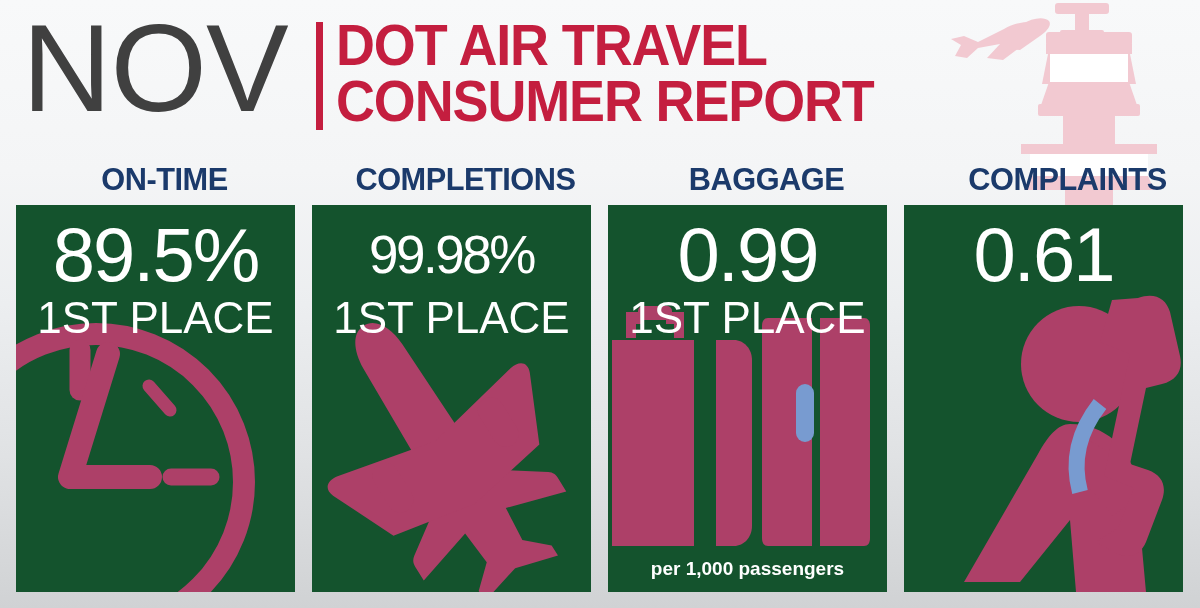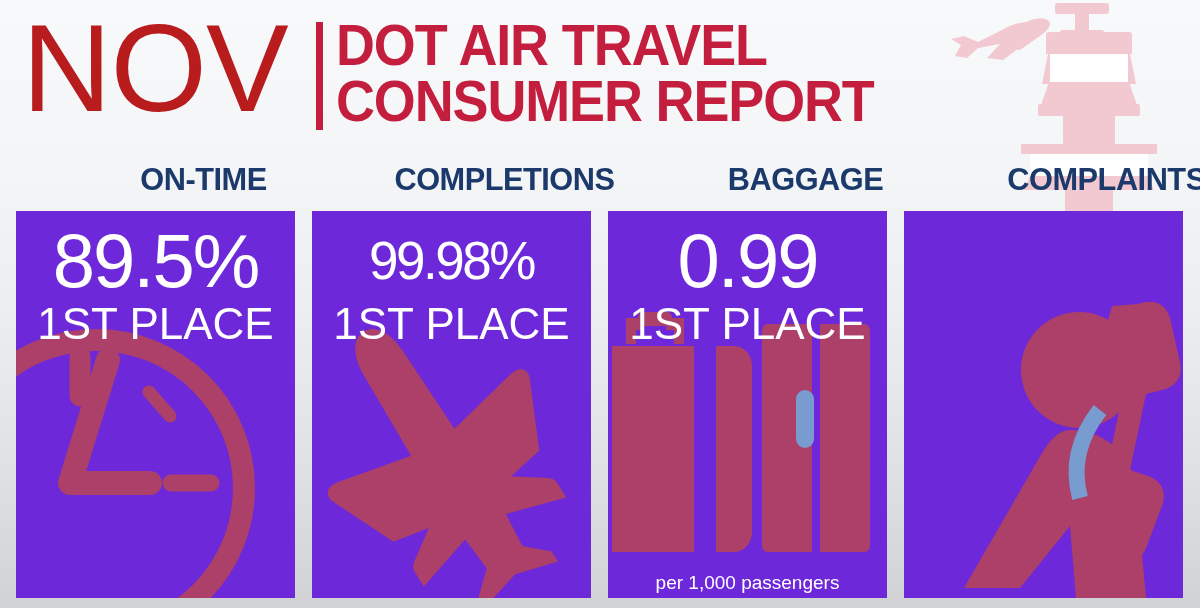--- a/index.html
+++ b/index.html
@@ -16,21 +16,21 @@
   
   #header {
     position:absolute; left:0; top:0; width:1200px; height:150px;
     z-index:2;
   }
   #month {
     position:absolute; left:22px; top:6px;
     font-size:124px; line-height:124px;
     font-weight:300;
     letter-spacing:-1px;
-    color:#b91c1c;
+    color:#404040;
     font-family:"Liberation Sans", sans-serif;
   }
   #title-divider {
     position:absolute; left:316px; top:22px;
     width:7px; height:108px;
     background:#c41e3f;
   }
   #title-block {
     position:absolute; left:336px; top:17px;
     color:#c41e3f;
@@ -39,21 +39,21 @@
     line-height:56px;
     letter-spacing:-1.2px;
     transform:scaleX(0.93);
     transform-origin:left top;
   }
   .title-line { display:block; white-space:nowrap; }
 
   
   #headers {
     position:absolute; left:0; top:160px; width:1200px; height:42px;
-    display:flex; z-index:2;padding-left:39px;
+    display:flex; z-index:2;
   }
   .col-head {
     flex:0 0 297px;
     margin-right:4px;
     text-align:center;
     color:#1b3a6b;
     font-weight:bold;
     font-size:32px;
     line-height:38px;
     letter-spacing:-0.5px;
@@ -63,23 +63,22 @@
 
   
   #cards {
     position:absolute; left:16px; top:205px;
     width:1168px; height:387px;
     display:flex; gap:17px; z-index:1;
   }
   .card {
     position:relative;
     width:279px; height:387px;
-    background:#6d28d9;
+    background:#14532d;
     overflow:hidden;
-    margin-top:6px;
   }
   .card-svg { position:absolute; left:0; bottom:0; width:279px; height:300px; }
   .card-text { position:relative; z-index:3; text-align:center; padding-top:8px; }
   .stat-value {
     display:block;
     color:#ffffff;
     font-weight:300;
     font-size:76px;
     line-height:84px;
     letter-spacing:-2px;
@@ -87,25 +86,25 @@
   .stat-value.narrow { font-size:53px; letter-spacing:-2.5px; }
   .stat-place {
     display:block;
     color:#ffffff;
     font-weight:300;
     font-size:44px;
     line-height:42px;
     letter-spacing:0px;
   }
   .stat-note {
-    position:absolute; left:0; bottom:4px; width:100%;
+    position:absolute; left:0; bottom:12px; width:100%;
     text-align:center;
     color:#ffffff;
     font-size:19px;
-    font-weight:400;
+    font-weight:700;
     z-index:4;
   }
 </style>
 </head>
 <body>
 
 <svg id="watermark" viewBox="0 0 1200 608" xmlns="http://www.w3.org/2000/svg">
 
   <g fill="#f2c9d1">
     <rect x="1075" y="10" width="14" height="28"></rect>
@@ -231,16 +230,17 @@
         <path d="M166 132 c34 0 62 24 66 58 l10 110 h-70 l-6 -72 l-50 62 h-56 l74 -128 c10 -18 20 -30 32 -30 z"></path>
 
         <path d="M184 148 c26 14 44 30 56 54 l-32 22 c-12 -20 -26 -32 -44 -42 z"></path>
 
         <path d="M234 6 c16 -6 28 0 32 14 l10 44 c3 14 -3 24 -18 28 l-16 4 l-16 76 l18 6 c14 5 19 16 14 30 l-16 42 c-6 14 -18 18 -32 10 l-18 -10 l22 -14 l16 -40 l-30 -12 l26 -122 l-30 -12 l12 -42 z"></path>
       </g>
 
       <path d="M196 112 c-22 28 -28 58 -20 88" fill="none" stroke="#789bd0" stroke-width="16"></path>
     </svg>
     <div class="card-text">
+      <span class="stat-value">0.61</span>
     </div>
   </div>
 
 </div>
 
 </body></html>

